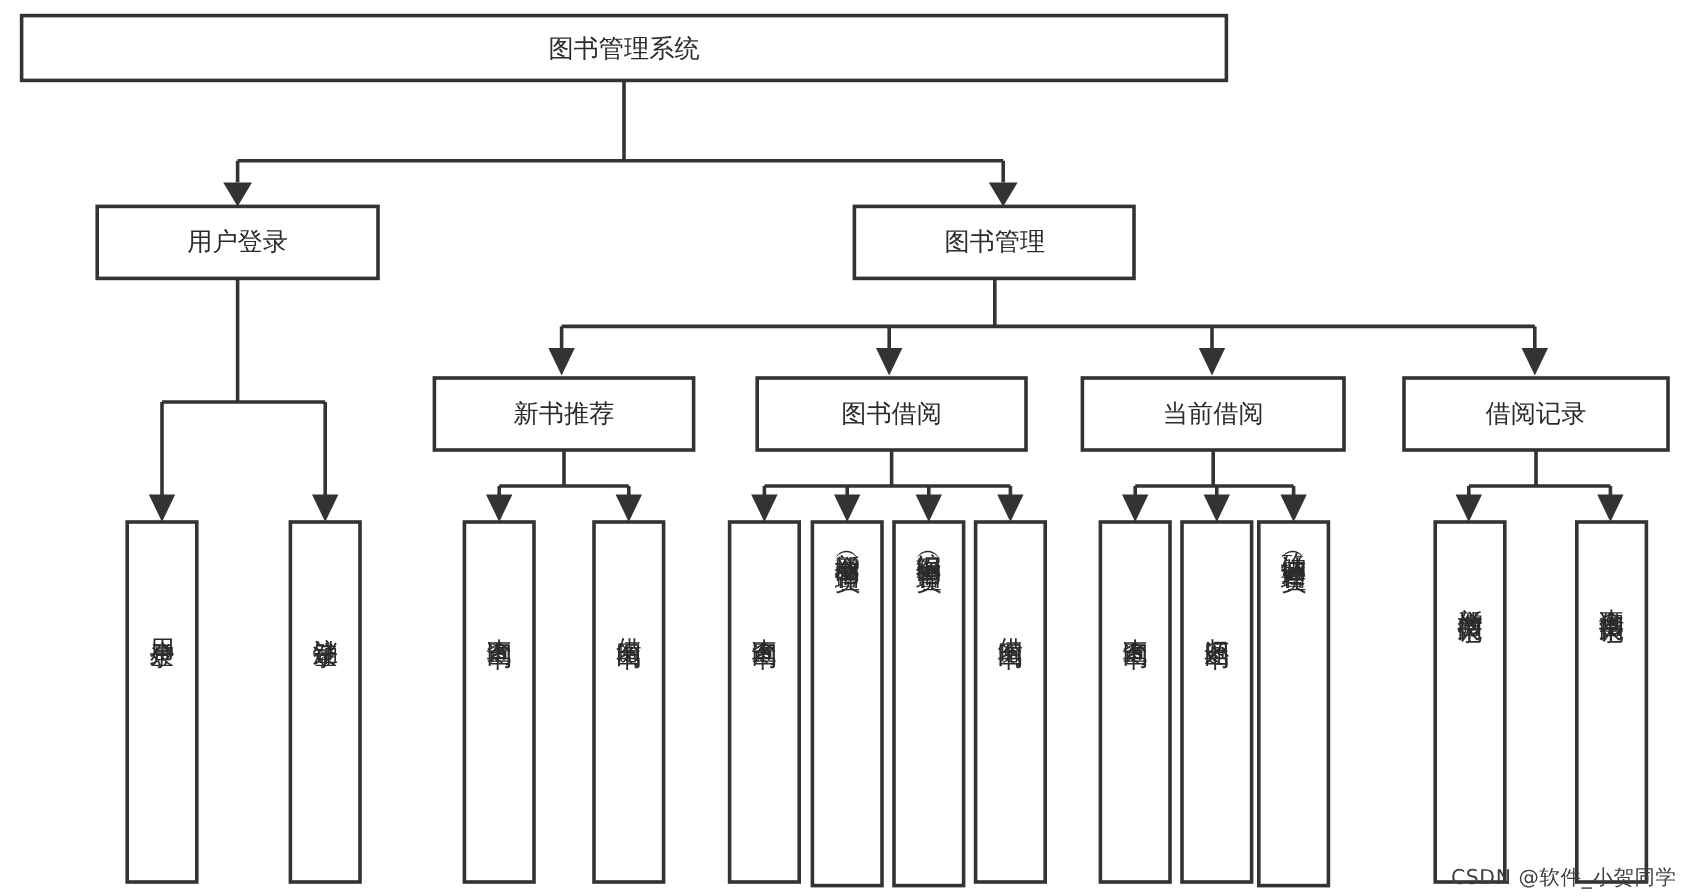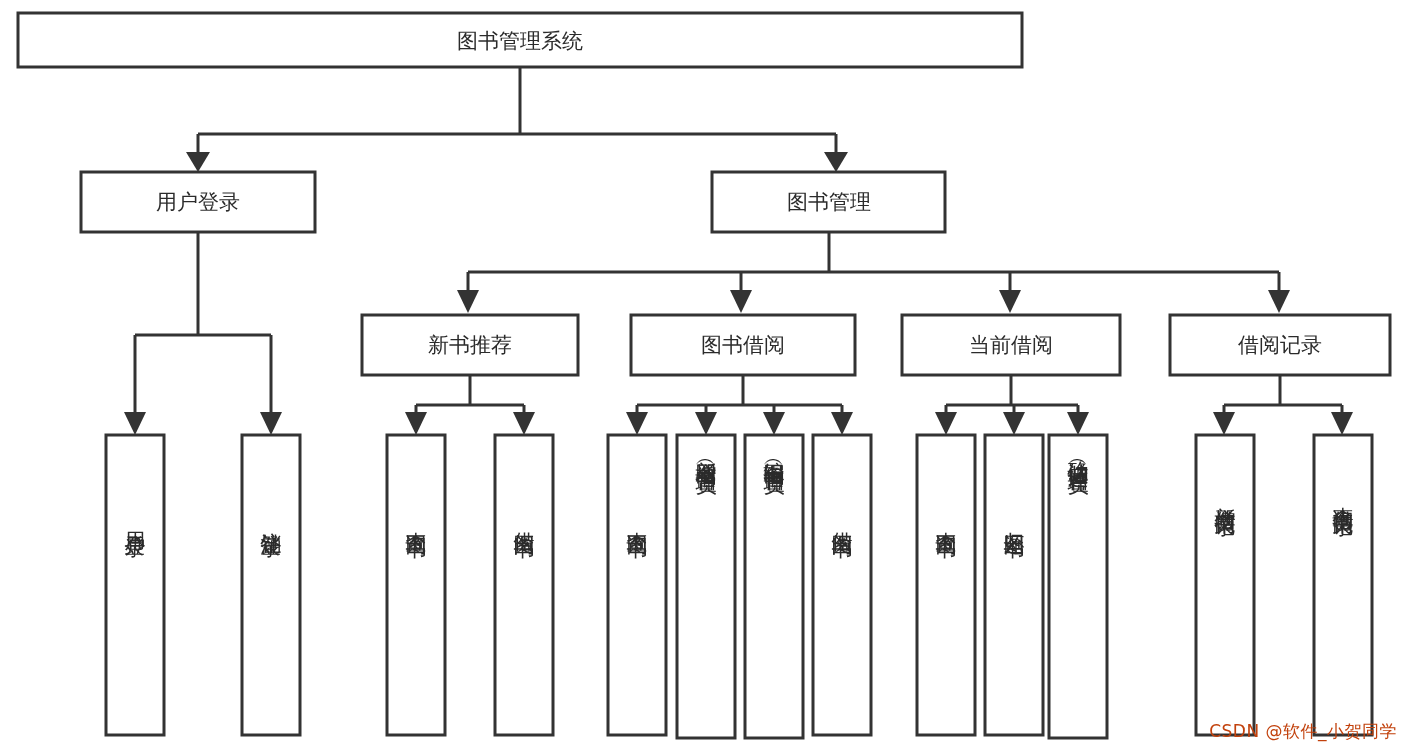--- a/index.html
+++ b/index.html
@@ -62,21 +62,21 @@
     text-align: start;
     white-space: nowrap;
     pointer-events: none;
   }
   .watermark {
     position: absolute;
     right: 8px;
     bottom: 4px;
     font-family: "DejaVu Sans", "Liberation Sans", sans-serif;
     font-size: 17px;
-    color: #c2410c;
+    color: #404040;
     white-space: nowrap;
     letter-spacing: 0.5px;
   }
 </style>
 </head>
 <body>
 
 <div id="diagram-root">
 
   <svg id="flow" viewBox="0 0 1405 747">

